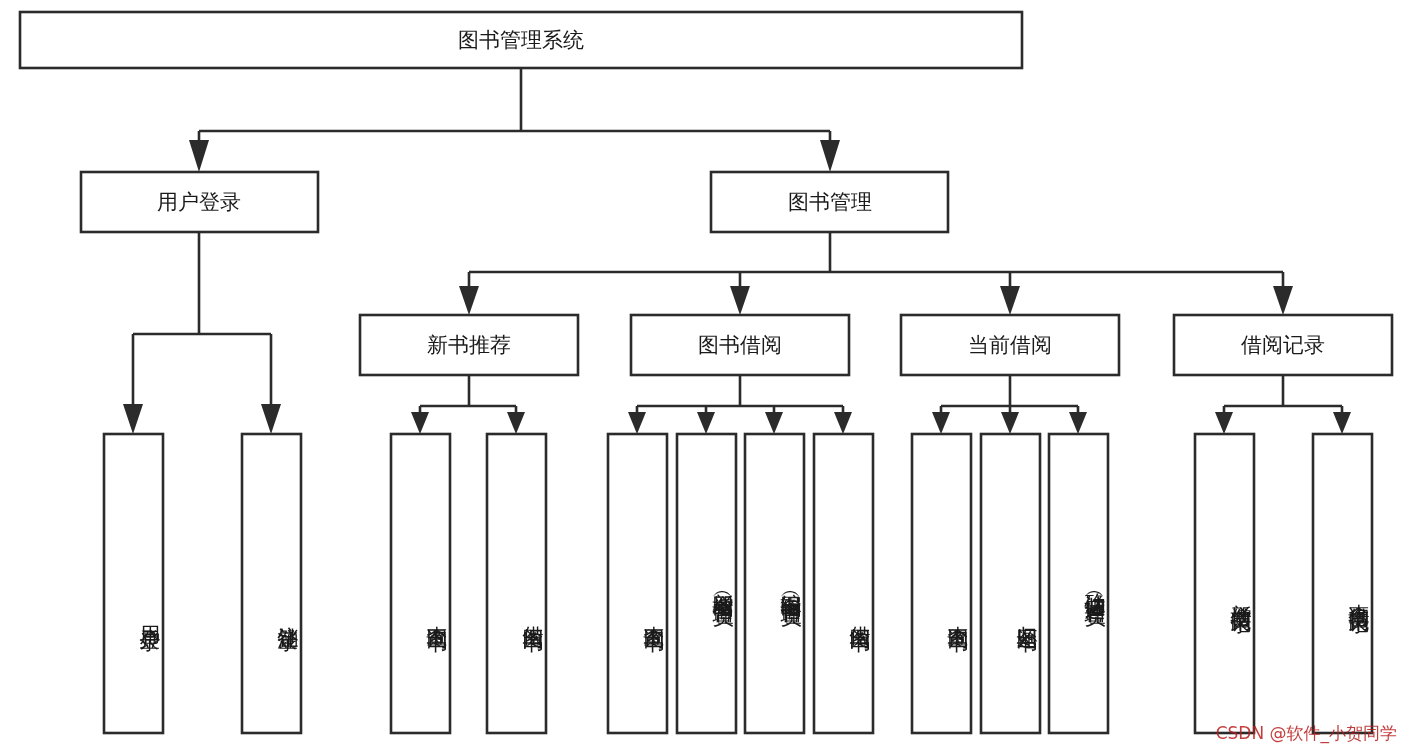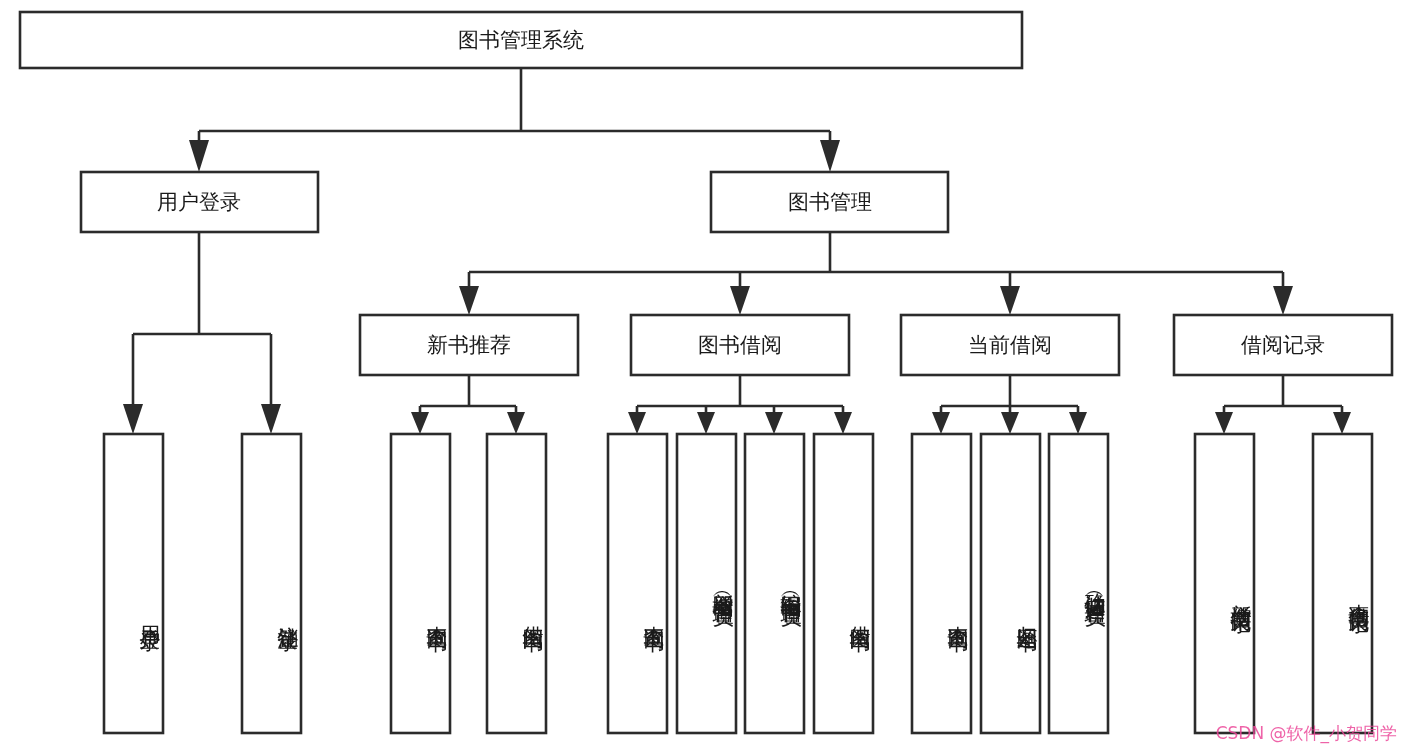--- a/index.html
+++ b/index.html
@@ -63,21 +63,21 @@
     align-items: flex-start;
     justify-content: center;
     pointer-events: none;
   }
   .watermark {
     position: absolute;
     right: 8px;
     bottom: 2px;
     font-family: "DejaVu Sans", "Liberation Sans", sans-serif;
     font-size: 17px;
-    color: #ec4899;
+    color: #b91c1c;
     opacity: 0.85;
     white-space: nowrap;
   }
 </style>
 </head>
 <body>
 
 <div id="diagram-root">
 
   <svg class="diagram" viewBox="0 0 1405 747">

